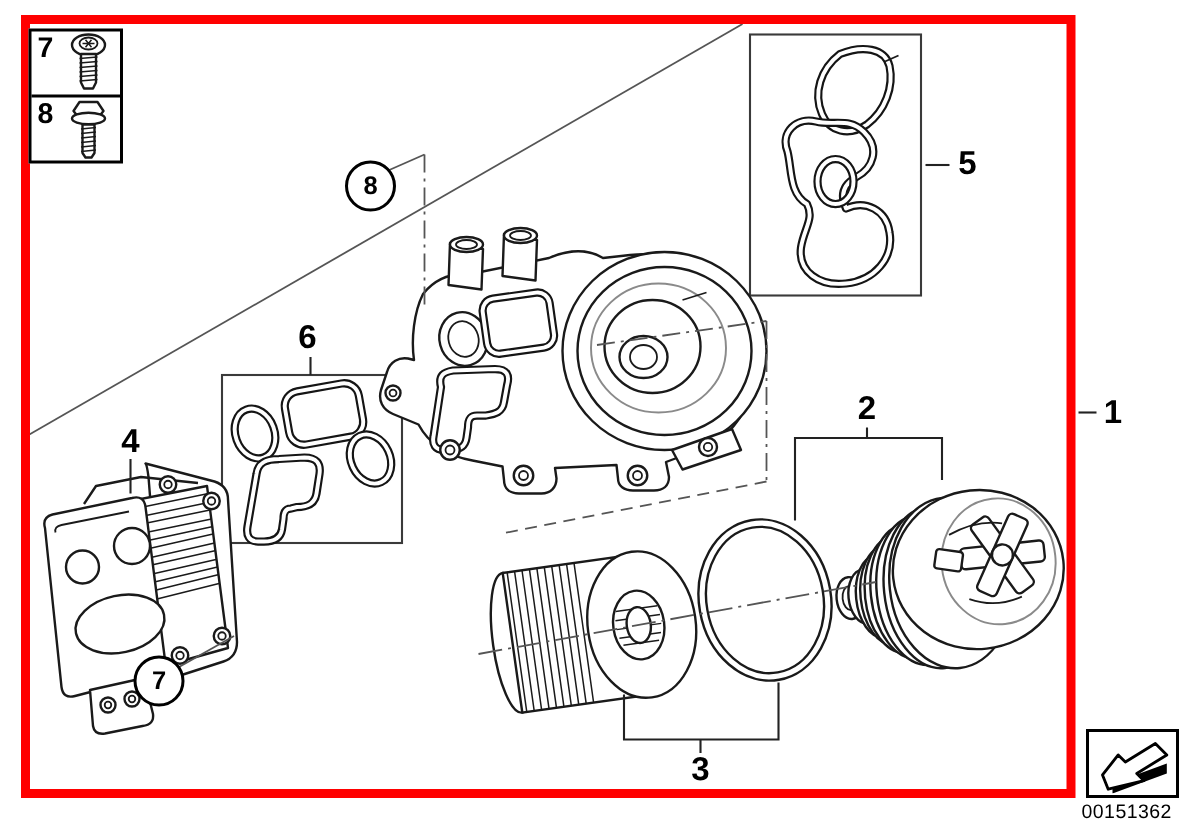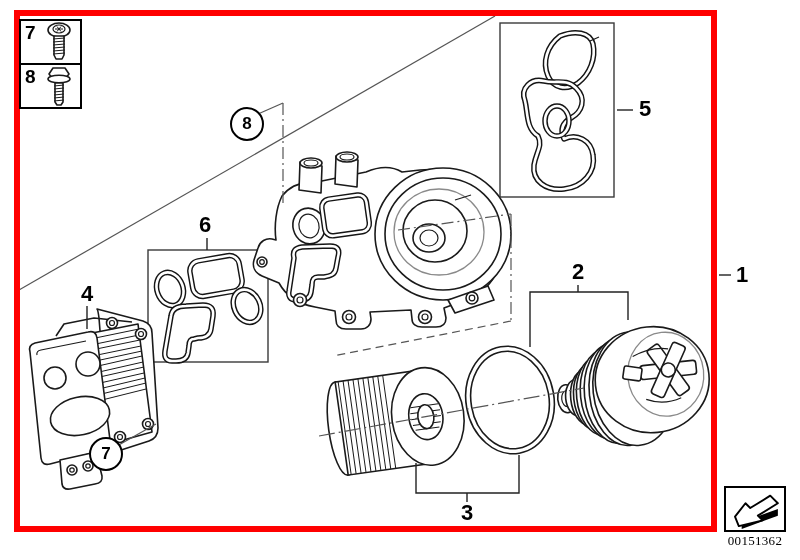--- a/index.html
+++ b/index.html
@@ -23,21 +23,21 @@
       background:#fff;display:flex;align-items:center;justify-content:center;
       font-weight:bold;font-size:17px;transform:translate(-50%,-50%);}
   .legend{position:absolute;left:19px;top:19px;width:63px;height:90px;border:2px solid #000;
       background:#fff;box-sizing:border-box;}
   .legend-row{position:relative;height:42px;}
   .legend-row.first{border-bottom:2px solid #000;}
   .legend-num{position:absolute;left:4px;top:1px;font-weight:bold;font-size:19px;}
   .legend-icon{position:absolute;right:3px;top:1px;}
   .stamp{position:absolute;left:724px;top:486px;width:62px;height:46px;border:2px solid #000;
       box-sizing:border-box;background:#fff;display:flex;align-items:center;justify-content:center;}
-  .docnum{position:absolute;left:721px;top:533px;width:68px;text-align:center;font-size:13px;letter-spacing:.3px;font-family:Liberation Serif, serif;}
+  .docnum{position:absolute;left:721px;top:533px;width:68px;font-size:13px;letter-spacing:.3px;}
 </style>
 </head>
 <body>
 
 <div class="stage">
 
   <svg class="art" width="800" height="560" viewBox="0 0 800 560">
     <defs>
       <path id="g5a" d="M 560,36 C 575,30 590,32 593,44 C 596,58 590,74 578,83 C 566,91 553,88 548,76 C 542,62 547,46 560,36 Z"></path>
       <path id="g5b" d="M 525,101 C 520,88 531,78 544,81 C 556,84 566,78 576,88 C 587,99 582,112 571,118 C 562,123 560,130 564,139 C 577,133 591,140 593,155 C 596,172 583,187 564,189 C 546,191 532,181 534,165 C 536,152 543,146 538,136 C 526,129 528,113 525,101 Z"></path>

